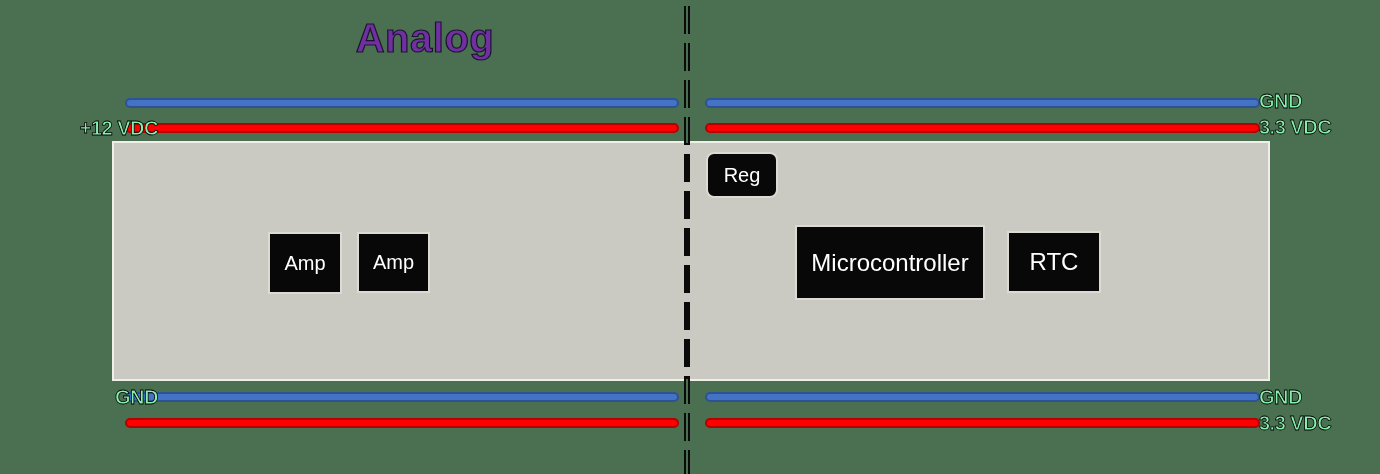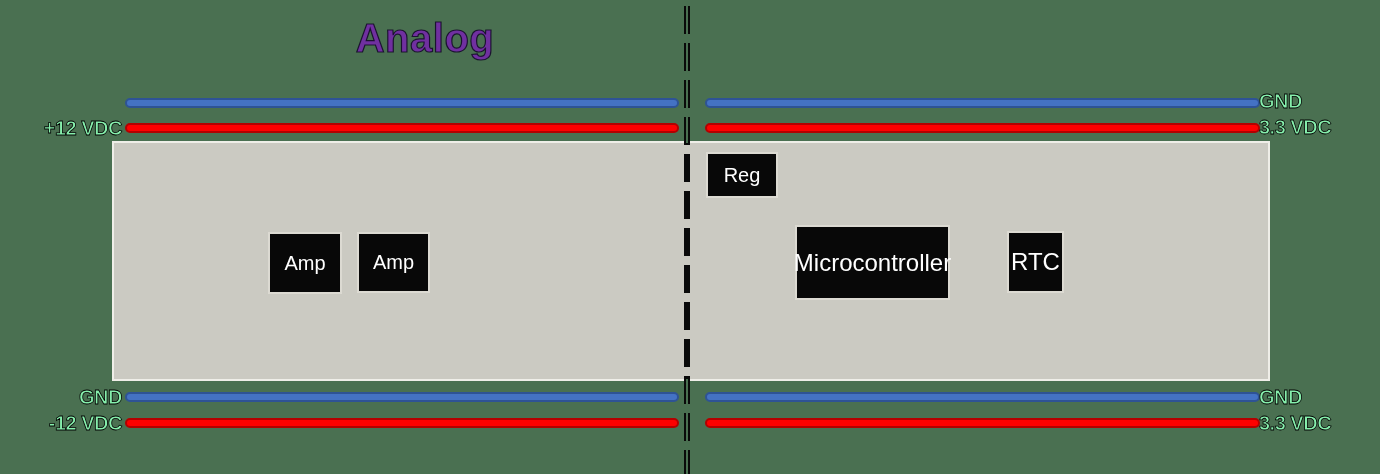--- a/index.html
+++ b/index.html
@@ -39,44 +39,44 @@
   .rail.y-bot-red{top:414px;}
 
   
   .rail-label{
     position:absolute;
     font-size:20px;font-weight:bold;color:#86efac;
     -webkit-text-stroke:.8px #000;
     letter-spacing:-.5px;
     line-height:26px;white-space:nowrap;
   }
-  .rail-label.align-right{left:0;width:122px;text-align:right;}
+  .rail-label.align-right{left:0;width:122px;text-align:right;padding-left:36px;}
   .rail-label.align-left{left:1259px;text-align:left;}
 
   
   .board{
     position:absolute;left:112px;top:137px;width:1158px;height:240px;
     background:#CBCAC2;border:2px solid #EFEEE8;
     box-sizing:border-box;
   }
 
   
   .block{
     position:absolute;
     background:#080808;border:2px solid #DCDAD2;
     box-sizing:border-box;
     color:#fff;
     display:flex;align-items:center;justify-content:center;
     font-size:20px;
   }
-  .block-reg{left:706px;top:148px;width:72px;height:46px;}
+  .block-reg{left:706px;top:148px;width:72px;height:46px;border-radius:8px;}
   .block-amp1{left:268px;top:228px;width:74px;height:62px;}
   .block-amp2{left:357px;top:228px;width:73px;height:61px;}
-  .block-micro{left:795px;top:221px;width:155px;height:75px;font-size:24px;}
-  .block-rtc{left:1007px;top:227px;width:57px;height:62px;font-size:24px;}
+  .block-micro{left:795px;top:221px;width:190px;height:75px;font-size:24px;}
+  .block-rtc{left:1007px;top:227px;width:94px;height:62px;font-size:24px;}
 
   .divider-svg{position:absolute;left:0;top:0;pointer-events:none;}
 </style>
 </head>
 <body>
 
 <div class="stage">
 
   <div class="section-title title-analog">Analog</div>
 
@@ -89,21 +89,20 @@
 
   <div class="rail blue left  y-bot-blue"></div>
   <div class="rail red  left  y-bot-red"></div>
   <div class="rail blue right y-bot-blue"></div>
   <div class="rail red  right y-bot-red"></div>
 
   <div class="rail-label align-right" style="top:111px;">+12 VDC</div>
   <div class="rail-label align-left" style="top:84px;">GND</div>
   <div class="rail-label align-left" style="top:110px;">3.3 VDC</div>
   <div class="rail-label align-right" style="top:380px;">GND</div>
-  <div class="rail-label align-right" style="top:406px;">-12 VDC</div>
   <div class="rail-label align-left" style="top:380px;">GND</div>
   <div class="rail-label align-left" style="top:406px;">3.3 VDC</div>
 
   <div class="block block-reg">
     <span>Reg</span>
   </div>
   <div class="block block-amp1">
     <span>Amp</span>
   </div>
   <div class="block block-amp2">

